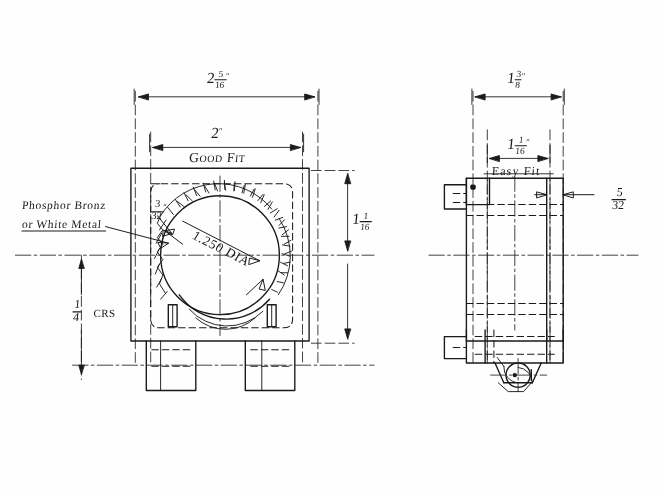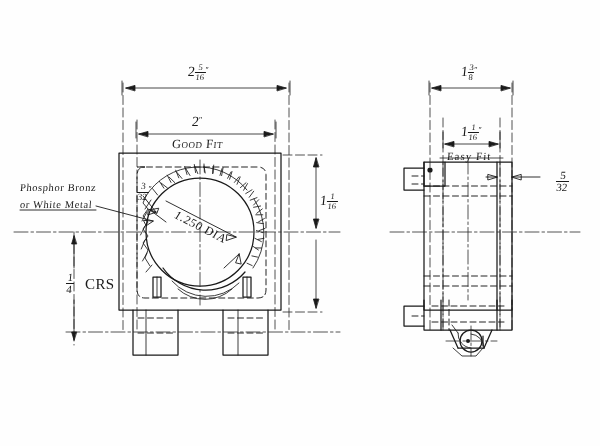--- a/index.html
+++ b/index.html
@@ -12,21 +12,21 @@
        white-space:nowrap;}
   .frac{display:inline-block;text-align:center;vertical-align:-0.35em;
         font-size:8.5px;line-height:1;transform:skewX(-6deg);}
   .frac .n{display:block;border-bottom:1px solid #1a1a1a;padding:0 1px;}
   .frac .d{display:block;padding:0 1px;}
   .whole{font-size:14px;vertical-align:0.1em;transform:skewX(-6deg);display:inline-block;}
   .pm{font-size:8px;vertical-align:0.55em;}
   .cap{font-variant:small-caps;font-size:12.5px;letter-spacing:.5px;
        transform:skewX(-5deg);display:inline-block;}
   .cap2{font-size:10.5px;letter-spacing:.6px;transform:skewX(-5deg);display:inline-block;}
-  .sm{font-size:15px;letter-spacing:.4px;}
+  .sm{font-size:10px;letter-spacing:.4px;}
   .rot{transform-origin:left top;}
 </style>
 </head>
 <body style="background: rgb(254, 254, 254);">
 
 <div id="sheet">
 
 <svg width="600" height="446" viewBox="0 0 600 446">
   <defs>
 

